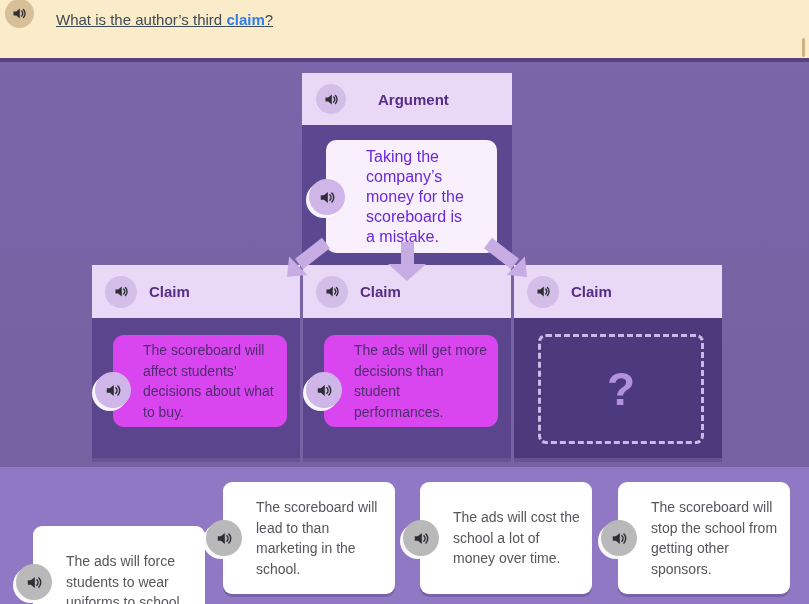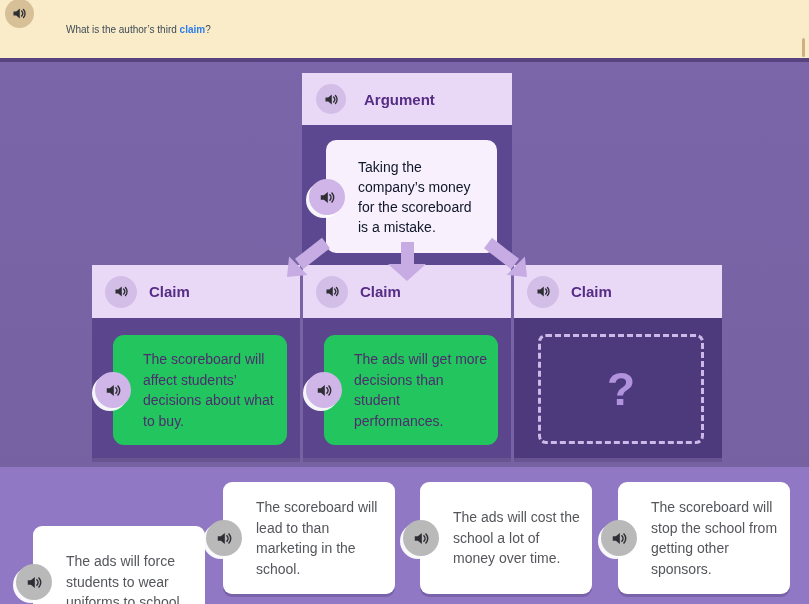--- a/index.html
+++ b/index.html
@@ -4,60 +4,60 @@
 <style>
   html,body { margin:0; padding:0; }
   body { font-family:"Liberation Sans", sans-serif; background:#7964a8; }
   .stage { position:relative; width:809px; height:604px; overflow:hidden;
            background:linear-gradient(180deg,#7b66ab 0%,#75609f 100%); }
 
   
   .topbar { position:absolute; left:0; top:0; width:809px; height:58px; background:#faecc9; }
   .divider { position:absolute; left:0; top:58px; width:809px; height:4px; background:#584380; }
   .tb-thumb { position:absolute; right:4px; top:38px; width:3px; height:19px; background:#cdb183; border-radius:2px; }
-  .question { position:absolute; left:48px; top:1px; margin:18px; font-size:10px; line-height:21px; color:#3e4a55; }
+  .question { position:absolute; left:48px; top:1px; margin:8px; font-size:15px; line-height:21px; color:#3e4a55;text-decoration:underline; }
   .qlink { color:#2d7ee9; font-weight:bold; text-decoration:none; cursor:pointer; }
 
   
   .circle { position:absolute; border:none; padding:0; margin:0; border-radius:50%;
             display:flex; align-items:center; justify-content:center; cursor:pointer; }
   .c-tan  { background:#d7c098; }
   .c-lav  { background:#d3bee8; }
   .c-lav2 { background:#cfb5e8; }
   .c-gray { background:#b9b9b9; }
   .ring   { box-shadow:-3px 3px 0 0 rgba(255,255,255,0.95); }
   .spk { display:block; }
   .spk .b { fill:#2e2e35; }
   .spk .w { fill:none; stroke:#2e2e35; stroke-width:1.9; stroke-linecap:round; }
 
   
   .arg-header { position:absolute; left:302px; top:73px; width:210px; height:52px;
                 background:#ead9f6; display:flex; align-items:center; }
   .hcircle { position:static; width:30px; height:30px; margin-left:14px; flex:0 0 auto; }
   .hcircle32 { width:32px; height:32px; margin-left:13px; }
-  .hlabel { margin-left:18px; font-size:15px; font-weight:bold; color:#562c86; }
+  .hlabel { margin-left:32px; font-size:15px; font-weight:bold; color:#562c86; }
   .arg-container { position:absolute; left:302px; top:125px; width:210px; height:140px; background:#5c4890; }
   .arg-card { position:absolute; left:326px; top:140px; width:171px; height:113px;
               background:#f8f0fc; border-radius:10px; display:flex; align-items:center; }
-  .arg-card p { margin:4px; padding:0 10px 0 28px; font-size:14px; line-height:20px; color:#0f172a; }
+  .arg-card p { margin:12px; padding:0 10px 0 28px; font-size:16px; line-height:20px; color:#6d28d9; }
   .arg-audio { left:309px; top:179px; width:36px; height:36px; }
 
   
   .arrows { position:absolute; left:0; top:0; pointer-events:none; }
 
   
   .claim-col { position:absolute; top:265px; width:208px; height:193px;
                box-shadow:0 4px 0 rgba(40,25,70,0.18); }
   .col1 { left:92px; } .col2 { left:303px; } .col3 { left:514px; }
   .claim-header { height:53px; background:#ead9f6; display:flex; align-items:center; }
   .claim-header .hlabel { margin-left:12px; }
   .claim-body { position:relative; height:140px; background:#5b468e; }
   .claim-body.drop { background:#4d3a7c; }
-  .tcard { position:absolute; left:21px; top:17px; width:174px; height:110px;
-           background:#22c55e; border-radius:11px; display:flex; align-items:center; }
+  .tcard { position:absolute; left:21px; top:17px; width:174px; height:92px;
+           background:#d946ef; border-radius:11px; display:flex; align-items:center; }
   .tcard p { margin:0; padding:0 10px 0 30px; font-size:14px; line-height:20.5px; color:#4e2d6e; }
   .tcard-audio { left:3px; top:54px; width:36px; height:36px; }
   .dropzone { position:absolute; left:24px; top:16px; width:166px; height:110px; box-sizing:border-box;
               border:3px dashed #cdb9e8; border-radius:8px;
               display:flex; align-items:center; justify-content:center; cursor:pointer; }
   .qmark { font-size:46px; font-weight:bold; color:#b193dd; line-height:1; }
 
   
   .options { position:absolute; left:0; top:467px; width:809px; height:137px; background:#9178c4; }
   .option { position:absolute; top:15px; width:172px; height:112px; background:#ffffff;

